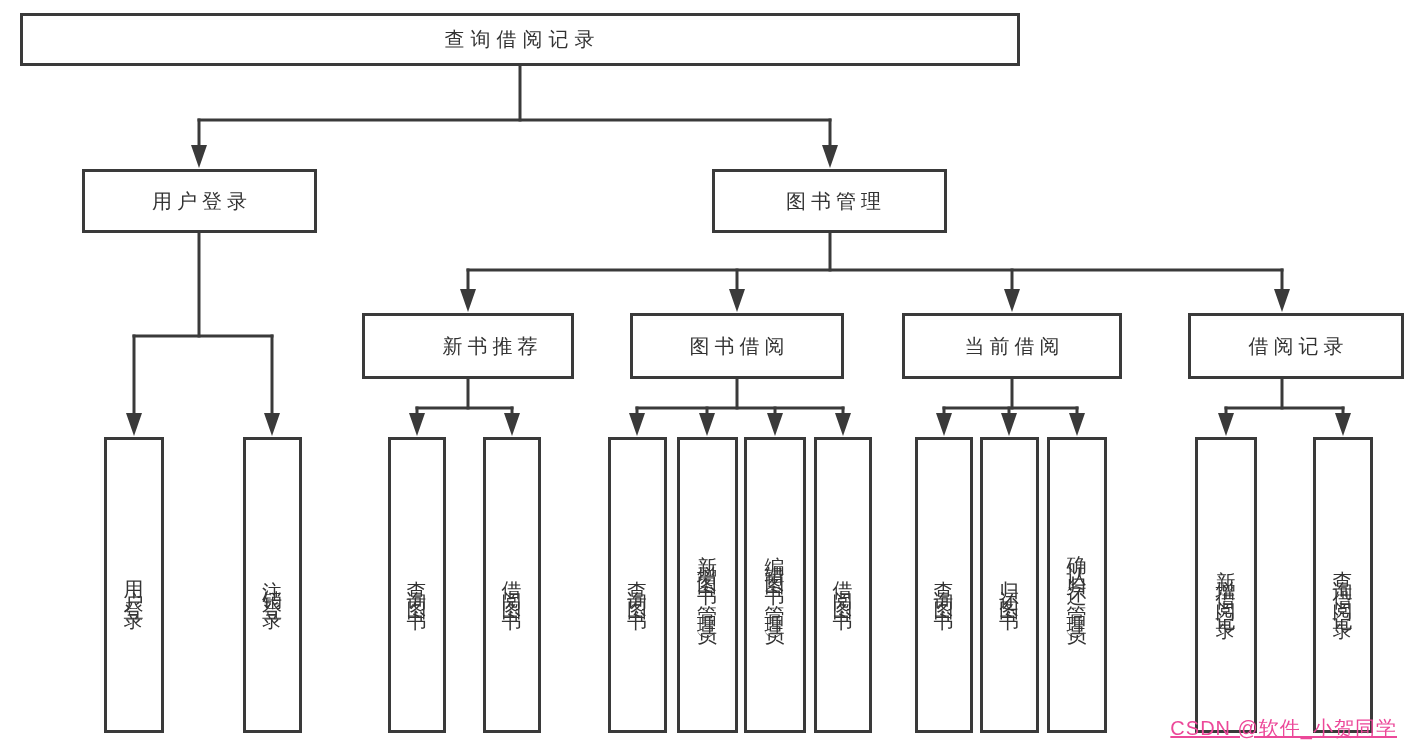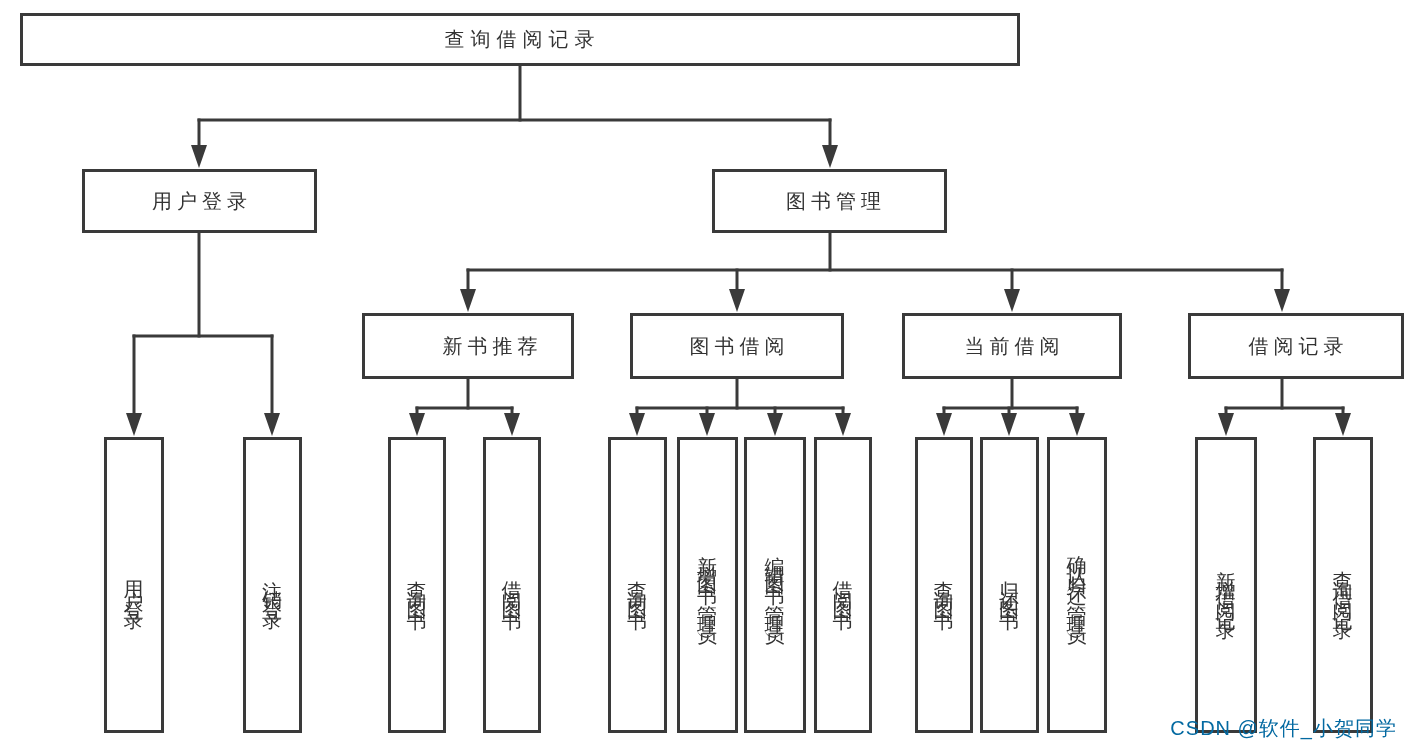--- a/index.html
+++ b/index.html
@@ -41,23 +41,24 @@
     letter-spacing: 10px;
     white-space: nowrap;
     color: #333333;
   }
   .watermark {
     position: absolute;
     right: 8px;
     bottom: 5px;
     font-size: 20px;
     letter-spacing: 1px;
-    color: #0369a1;
+    color: #ec4899;
     white-space: nowrap;
     z-index: 5;
+    text-decoration: underline;
   }
 </style>
 </head>
 <body>
 
 <div class="stage">
 
   <svg class="connectors" viewBox="0 0 1405 747" xmlns="http://www.w3.org/2000/svg" aria-hidden="true">
     <g stroke="#3a3a3a" stroke-width="3" fill="none" stroke-linecap="square">
 

